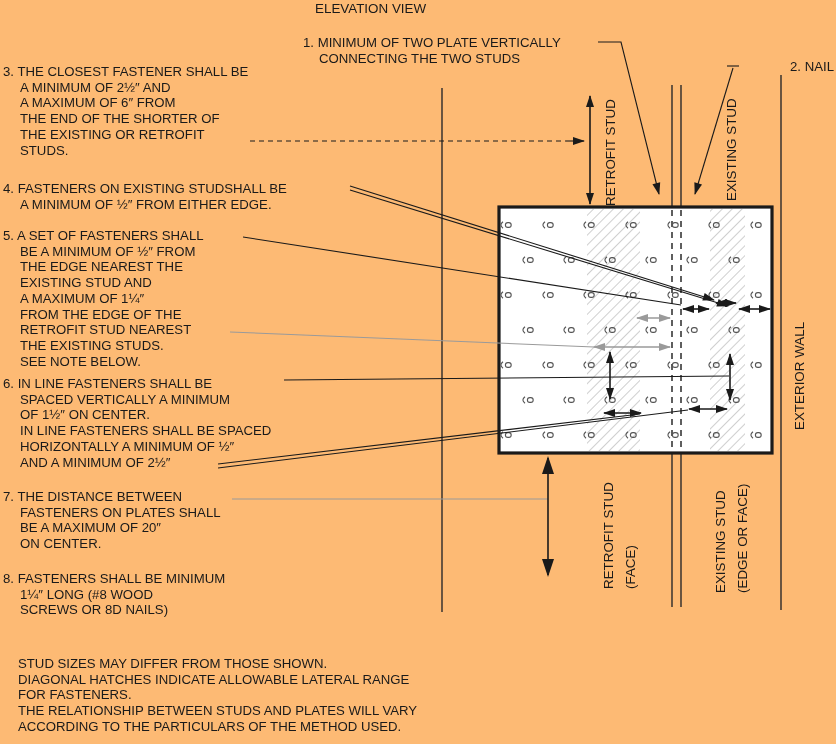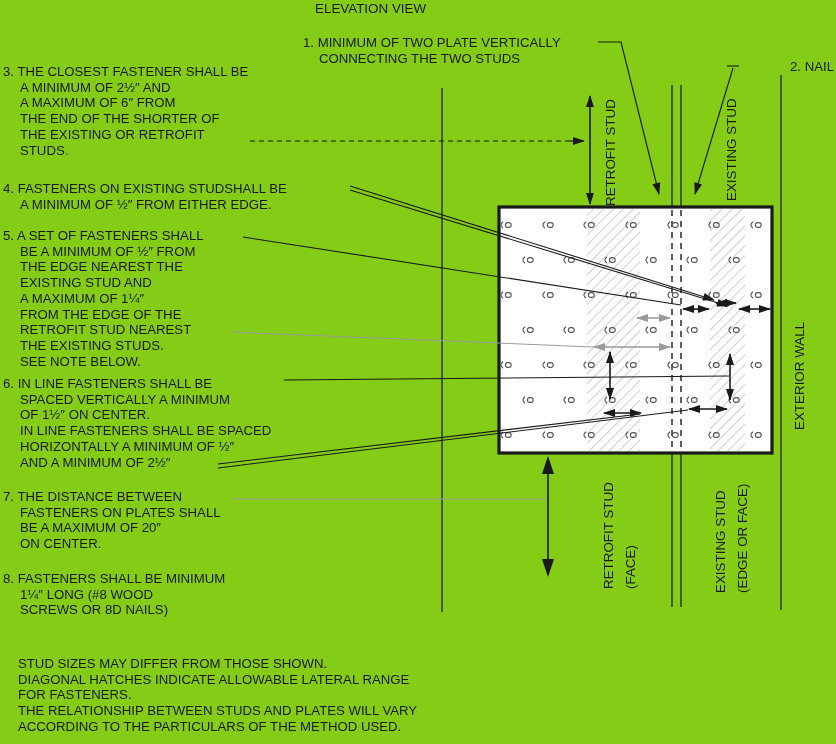--- a/index.html
+++ b/index.html
@@ -1,16 +1,16 @@
 <!DOCTYPE html>
 <html><head>
 <meta charset="utf-8">
 <style>
   html,body{margin:0;padding:0;background:#fff;}
-  #page{position:relative;width:836px;height:744px;background:#84cc16;overflow:hidden;
+  #page{position:relative;width:836px;height:744px;background:#fdba74;overflow:hidden;
         font-family:"Liberation Sans",sans-serif;color:#1a1a1a;}
   #page svg{position:absolute;left:0;top:0;}
   .txt{position:absolute;font-size:13.2px;line-height:15.7px;letter-spacing:0;white-space:nowrap;}
   .note{padding-left:17px;}
   .note .n1{margin-left:-17px;}
   .vlabel{position:absolute;transform-origin:0 0;transform:rotate(-90deg);
           font-size:13.4px;line-height:22px;white-space:nowrap;}
   .title{font-size:13.4px;}
 </style>
 </head>

